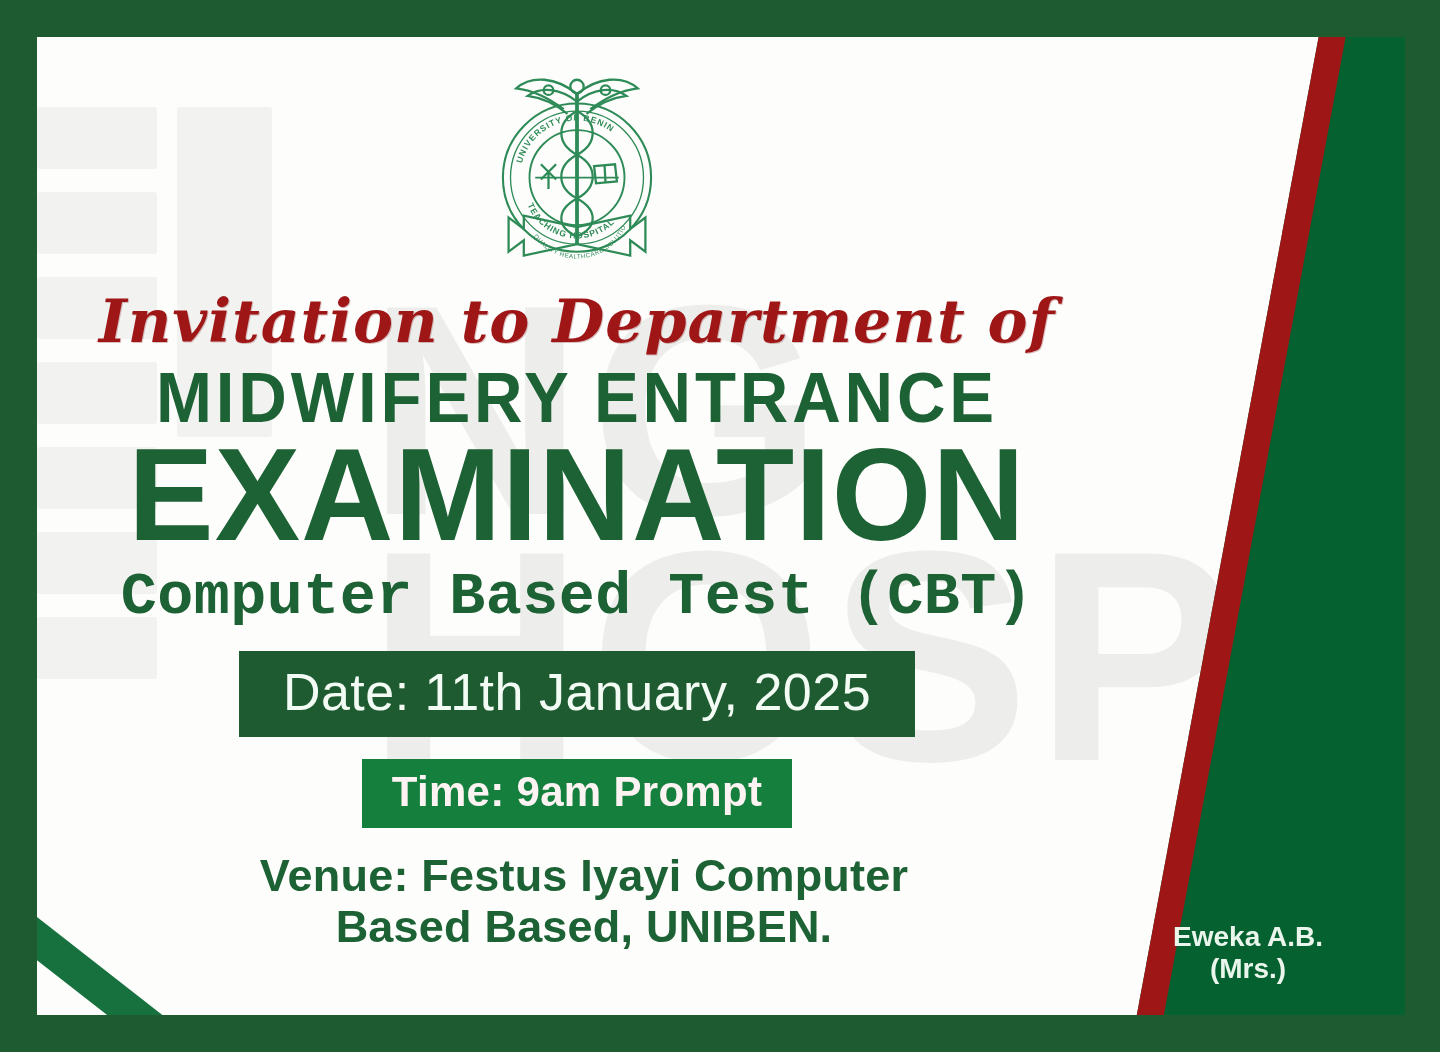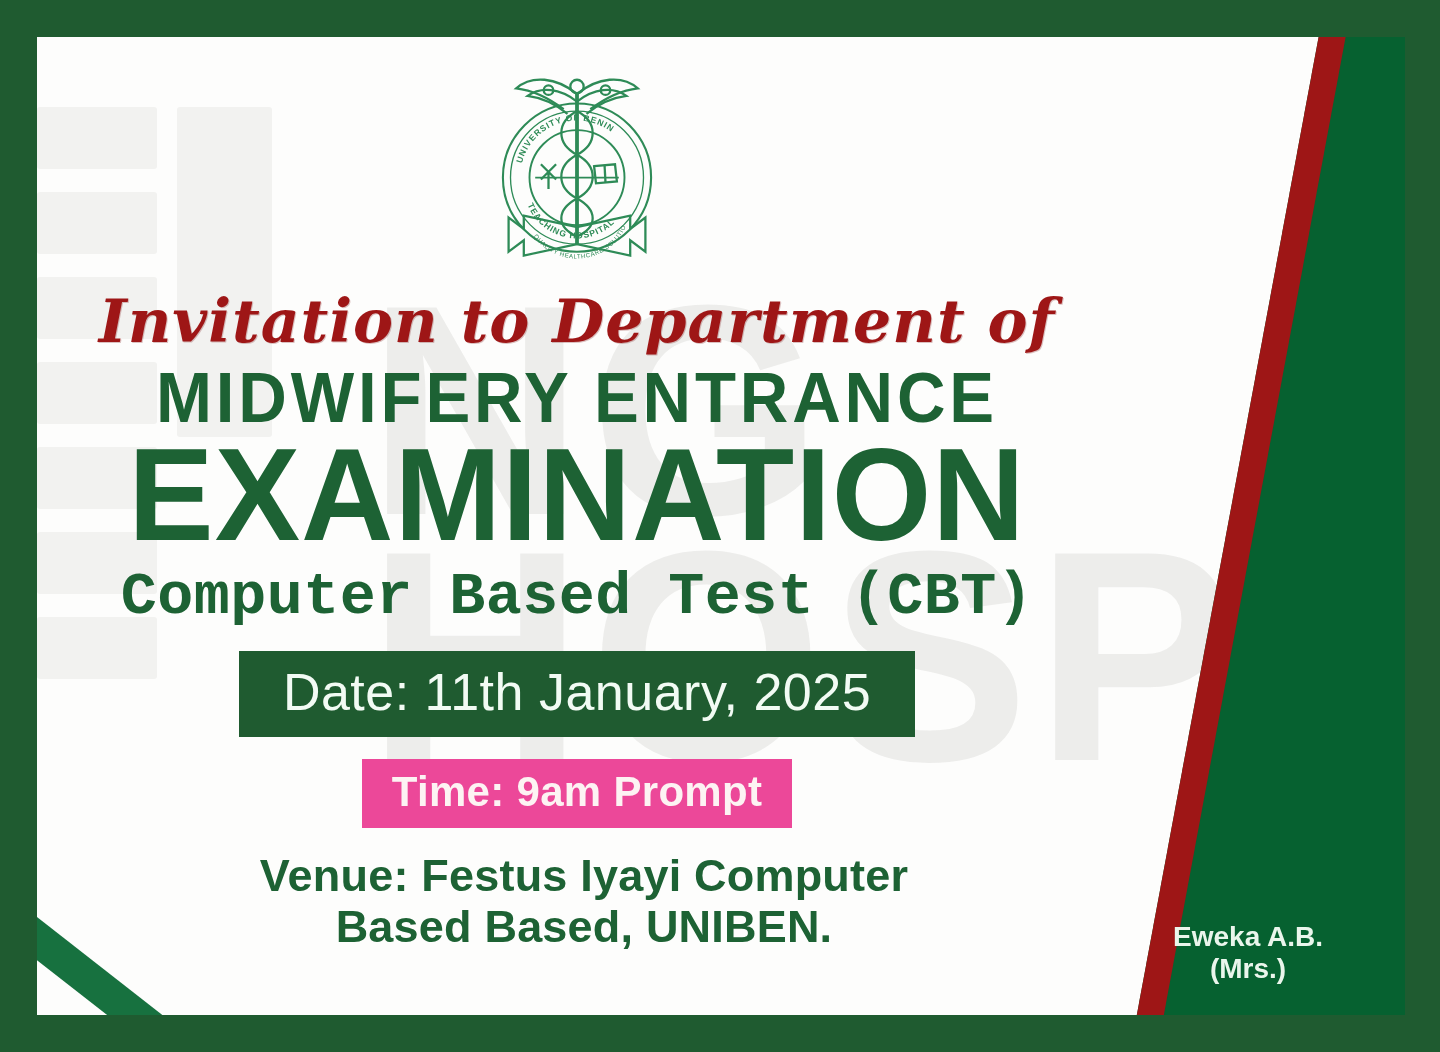--- a/index.html
+++ b/index.html
@@ -171,21 +171,21 @@
     font-weight: 400;
     font-size: 52px;
     line-height: 1;
     padding: 15px 44px 19px;
     margin-top: 22px;
     letter-spacing: .5px;
   }
   
   .bar-time {
     display: inline-block;
-    background: #ec4899;
+    background: #15803d;
     color: #fdf3f3;
     font-weight: 700;
     font-size: 42px;
     line-height: 1;
     padding: 12px 30px 15px;
     margin-top: 22px;
     letter-spacing: .3px;
   }
   
   .venue {

